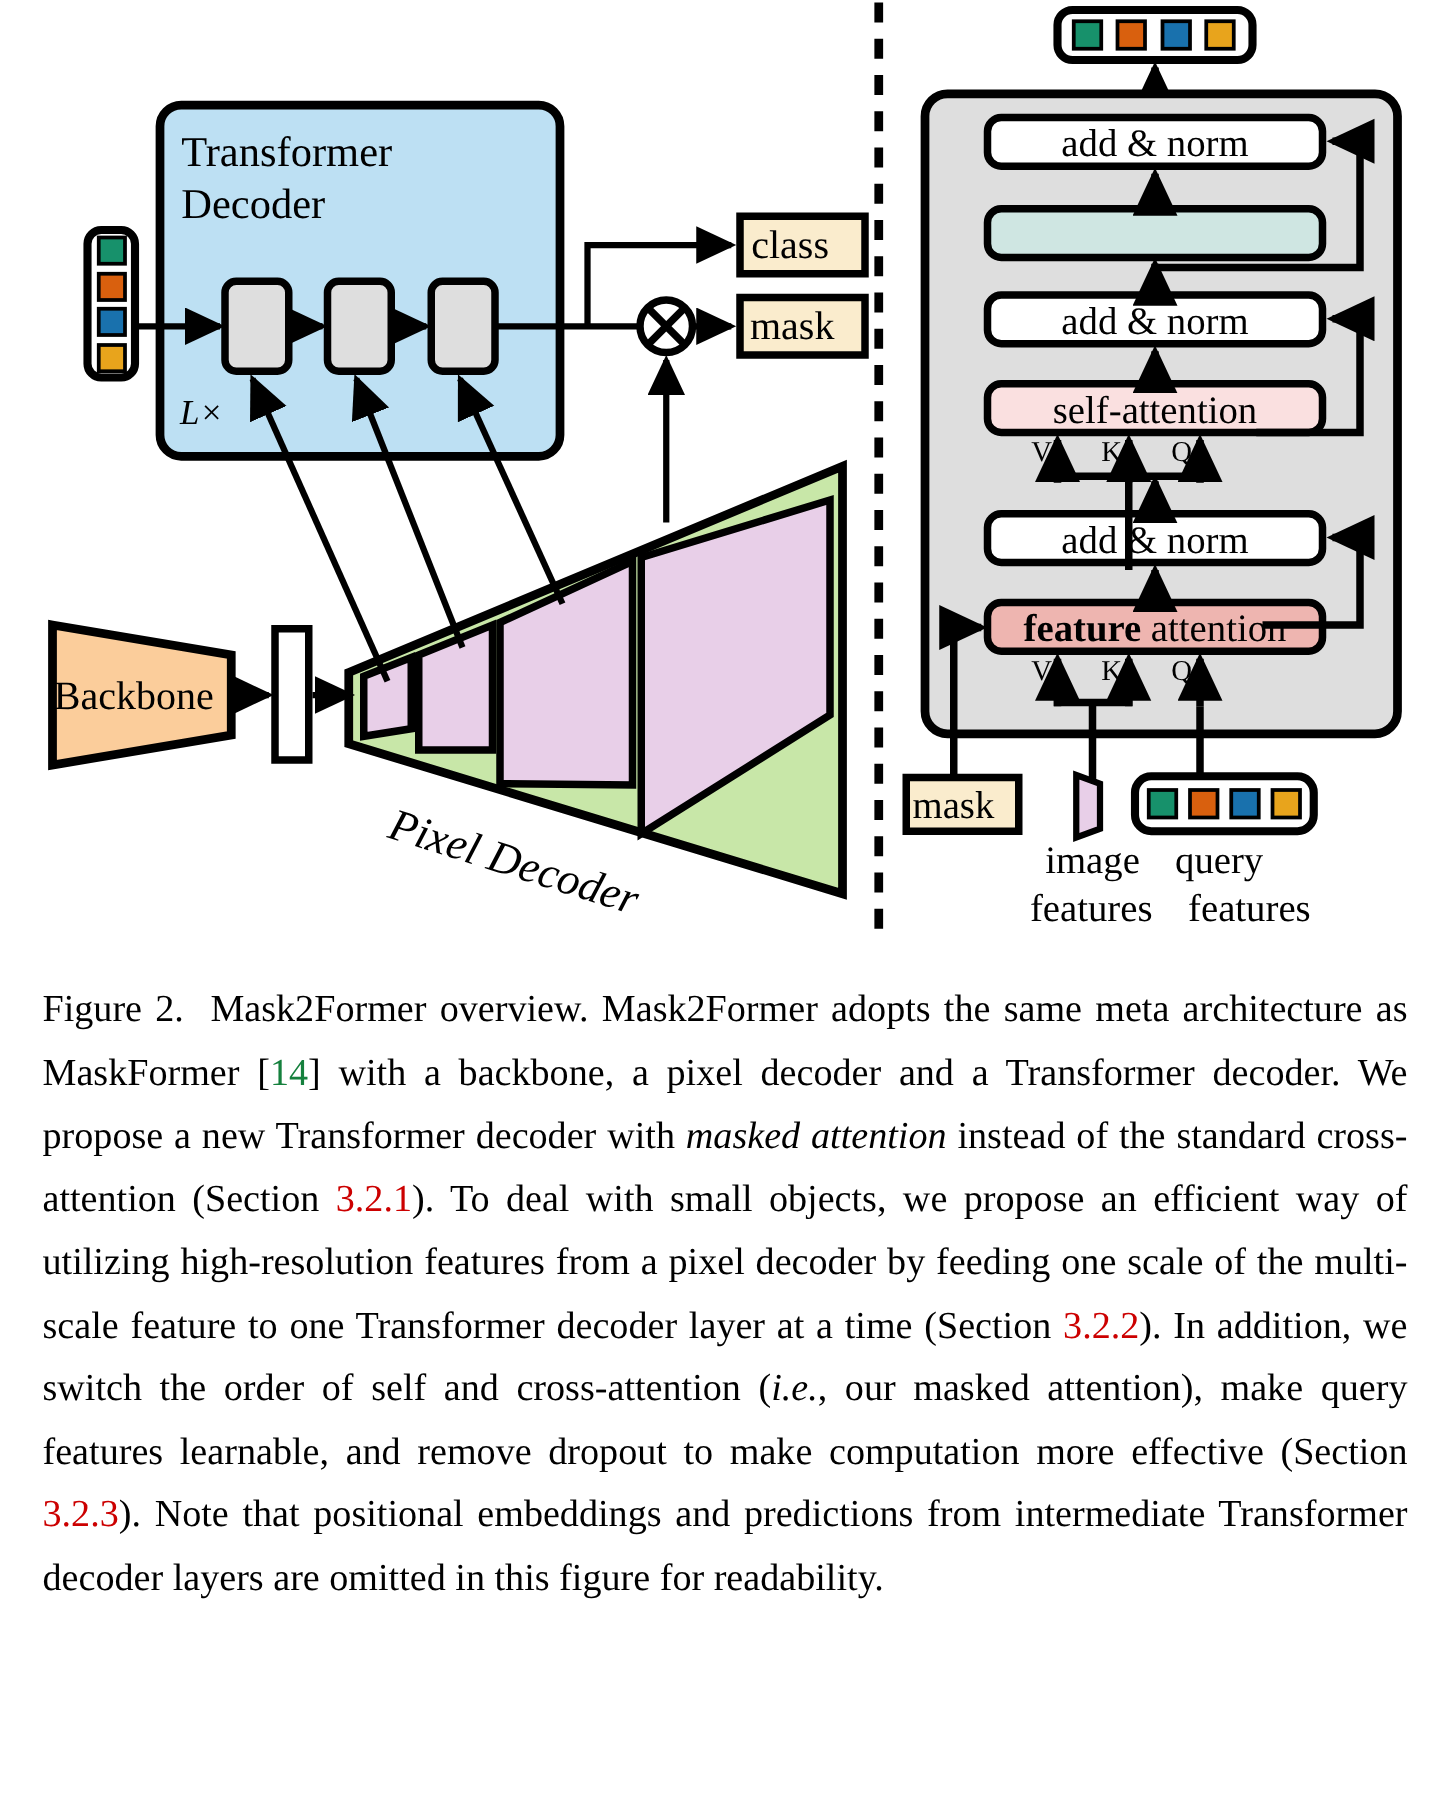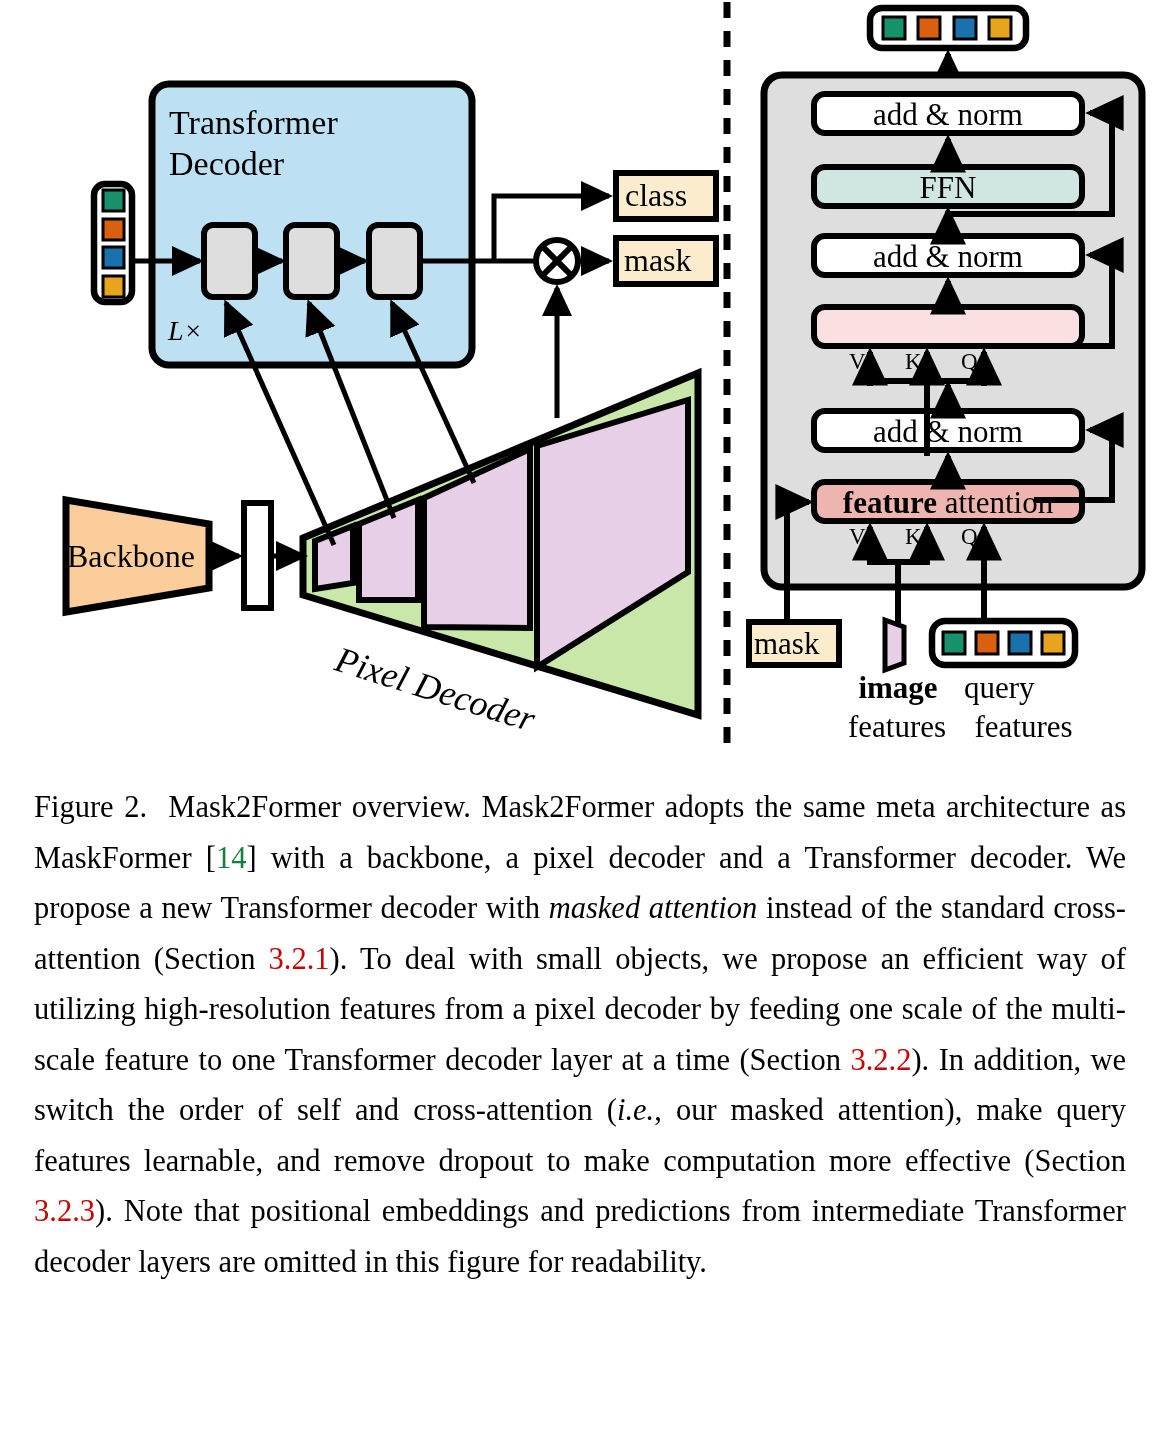--- a/index.html
+++ b/index.html
@@ -1,20 +1,20 @@
 <!DOCTYPE html>
 <html><head>
 <meta charset="utf-8">
 <style>
   html, body { margin:0; padding:0; background:#ffffff; }
   body { width:1159px; height:1455px; font-family:"Liberation Serif", serif; color:#000; }
   #page { position:relative; width:1159px; height:1455px; overflow:hidden; background:#fff; }
 
   
-  #figure { position:absolute; left:0; top:0; width:991px; height:770px;margin-left:24px; }
+  #figure { position:absolute; left:0; top:0; width:991px; height:770px; }
   #figure svg { position:absolute; left:0; top:0; }
 
   .lbl { position:absolute; font-family:"Liberation Serif", serif; color:#000;
          white-space:nowrap; line-height:1; }
 
   
   #caption { position:absolute; left:34px; top:782px; width:1092px;
              font-family:"Liberation Serif", serif; font-size:30.5px;
              line-height:50.5px; text-align:justify; color:#000; }
   #caption b { font-weight:normal; }
@@ -204,38 +204,38 @@
 
     <div class="lbl" style="left:601px; top:179px; font-size:32px;">class</div>
     <div class="lbl" style="left:600px; top:244px; font-size:32px;">mask</div>
 
     <div class="lbl" style="left:43px; top:540px; font-size:32px;">Backbone</div>
 
     <div class="lbl" style="left:318px; top:641px; font-size:36px; font-style:italic;
                             transform:rotate(17.5deg); transform-origin:left top;">Pixel Decoder</div>
 
     <div class="lbl" style="left:790px; top:99px; width:268px; text-align:center; font-size:31px;">add &amp; norm</div>
-    <div class="lbl" style="left:790px; top:172px; width:268px; text-align:center; font-size:31px;">FFN</div>
     <div class="lbl" style="left:790px; top:241px; width:268px; text-align:center; font-size:31px;">add &amp; norm</div>
+    <div class="lbl" style="left:790px; top:312px; width:268px; text-align:center; font-size:31px;">self-attention</div>
     <div class="lbl" style="left:790px; top:416px; width:268px; text-align:center; font-size:31px;">add &amp; norm</div>
     <div class="lbl" style="left:790px; top:487px; width:268px; text-align:center; font-size:31px;">
       <b>feature</b><span> attention</span>
     </div>
 
     <div class="lbl" style="left:825px; top:350px; font-size:23px;">V</div>
     <div class="lbl" style="left:881px; top:350px; font-size:23px;">K</div>
     <div class="lbl" style="left:937px; top:350px; font-size:23px;">Q</div>
 
     <div class="lbl" style="left:825px; top:525px; font-size:23px;">V</div>
     <div class="lbl" style="left:881px; top:525px; font-size:23px;">K</div>
     <div class="lbl" style="left:937px; top:525px; font-size:23px;">Q</div>
 
     <div class="lbl" style="left:730px; top:628px; font-size:31px;">mask</div>
 
-    <div class="lbl" style="left:811px; top:672px; width:126px; text-align:center; font-size:31px;font-weight:bold;">image</div>
+    <div class="lbl" style="left:811px; top:672px; width:126px; text-align:center; font-size:31px;">image</div>
     <div class="lbl" style="left:803px; top:711px; width:140px; text-align:center; font-size:31px;">features</div>
 
     <div class="lbl" style="left:940px; top:672px; width:120px; text-align:left; font-size:31px;">query</div>
     <div class="lbl" style="left:928px; top:711px; width:143px; text-align:center; font-size:31px;">features</div>
   </div>
 
   <div id="caption"><span>Figure 2.</span>&nbsp;&nbsp;<b>Mask2Former overview.</b><span> Mask2Former adopts the same meta architecture as MaskFormer [</span><span class="ref">14</span><span>] with a backbone, a pixel decoder and a Transformer decoder. We propose a new Transformer decoder with </span><i>masked attention</i><span> instead of the standard cross-attention (Section </span><span class="sec">3.2.1</span><span>). To deal with small objects, we propose an efficient way of utilizing high-resolution features from a pixel decoder by feeding one scale of the multi-scale feature to one Transformer decoder layer at a time (Section </span><span class="sec">3.2.2</span><span>). In addition, we switch the order of self and cross-attention (</span><i>i.e.</i><span>, our masked attention), make query features learnable, and remove dropout to make computation more effective (Section </span><span class="sec">3.2.3</span><span>). Note that positional embeddings and predictions from intermediate Transformer decoder layers are omitted in this figure for readability.</span></div>
 
 
 </div>

